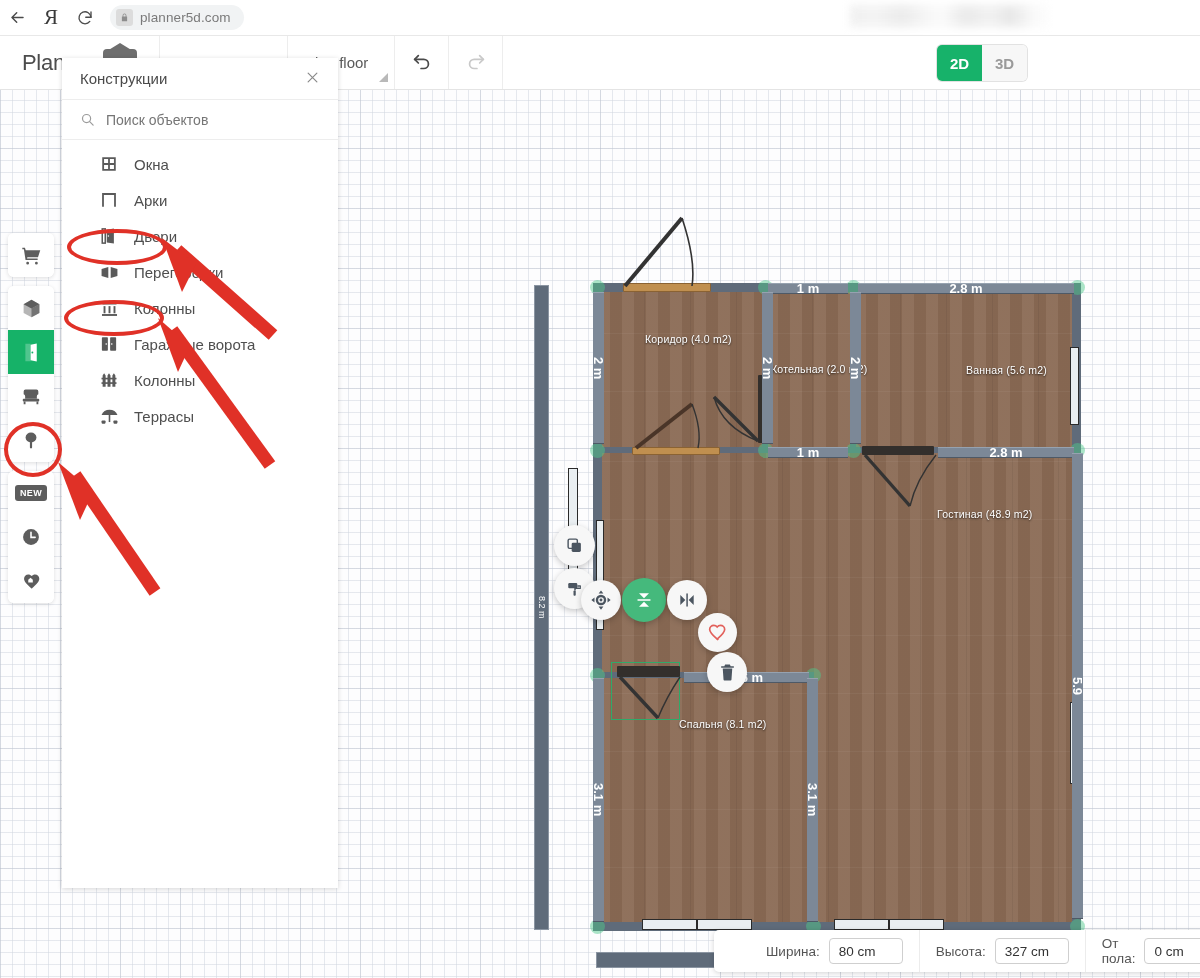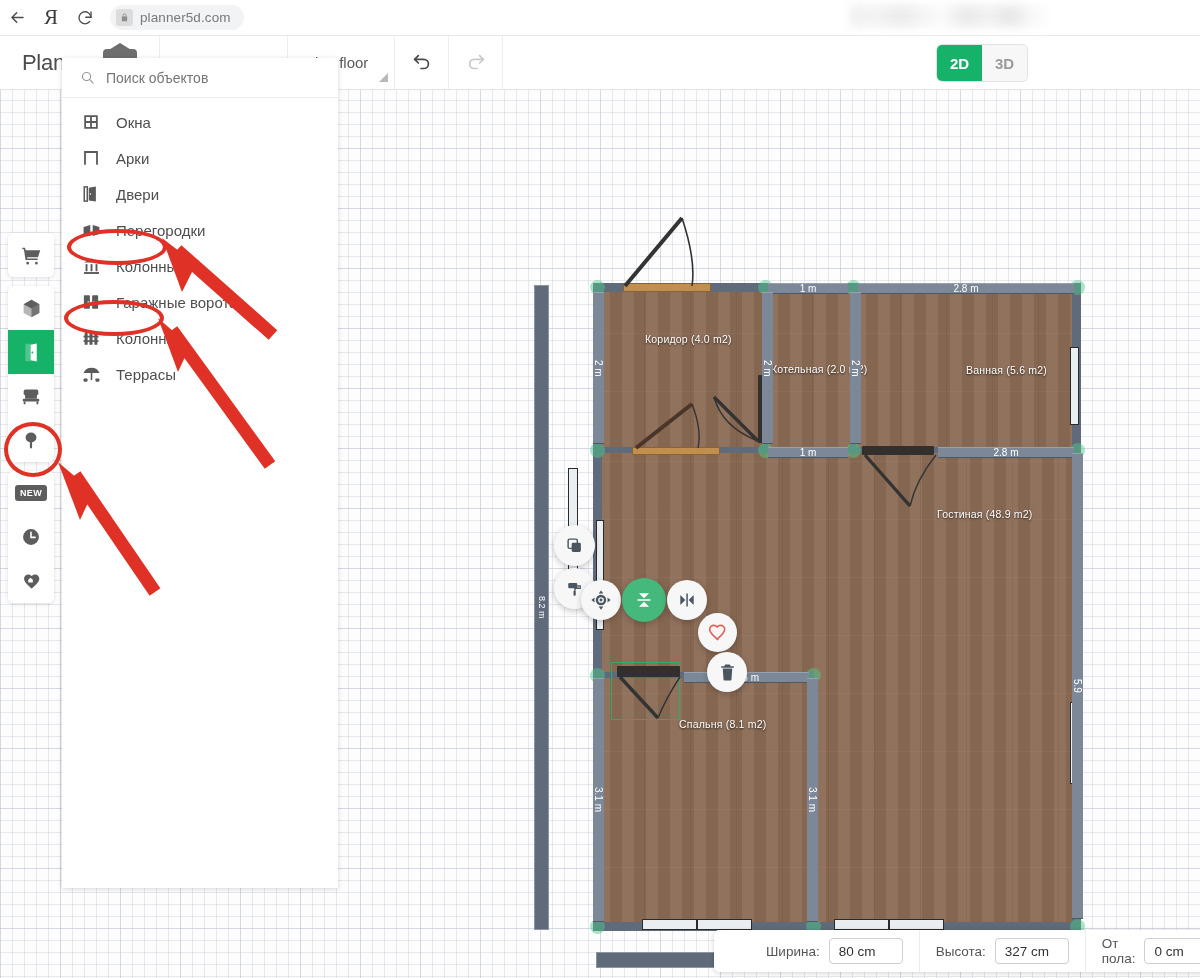--- a/index.html
+++ b/index.html
@@ -133,21 +133,21 @@
   .panel-title { font-size: 15px; color: #4a4a4a; }
   .panel-close { color: #8a8a8a; cursor: pointer; font-size: 17px; line-height: 1; }
   .panel-search {
     height: 40px; display: flex; align-items: center; gap: 11px; padding: 0 18px;
     border-bottom: 1px solid #ededed;
   }
   .panel-search input {
     border: none; outline: none; font-size: 14px; color: #9b9b9b;
     font-family: "Liberation Sans", sans-serif; width: 190px; background: transparent;
   }
-  .panel-list { padding-top: 6px; }
+  .panel-list { padding-top: 6px; padding-left: 18px; }
   .panel-item {
     height: 36px; display: flex; align-items: center; gap: 14px; padding: 0 18px;
     font-size: 15px; color: #4f4f4f; cursor: pointer;
   }
   .panel-item .pi-icon {
     width: 22px; display: flex; align-items: center; justify-content: center; color: #5a5a5a;
   }
 
   
   .plan { position: absolute; left: 0; top: 0; width: 1200px; height: 888px; }
@@ -163,22 +163,22 @@
     position: absolute; font-size: 10.5px; color: #ffffff; white-space: nowrap;
     text-shadow: 0 1px 2px rgba(0,0,0,.75); letter-spacing: .2px;
   }
   .wall { position: absolute; background: #5f6b7a; }
   .node {
     position: absolute; width: 15px; height: 15px; border-radius: 50%;
     background: rgba(80,200,140,.48);
   }
   .dim {
     position: absolute; display: flex; align-items: center; justify-content: center;
-    font-size: 10px; color: #ffffff; background: #7c8897;
-    border-top: 1px solid #96a2b0; border-bottom: 1px solid #4e5966;
+    font-size: 13px; color: #ffffff; background: #7c8897;
+    border-top: 1px solid #96a2b0; border-bottom: 1px solid #4e5966; font-weight: bold;
   }
   .dim.h { height: 11px; }
   .dim.v { width: 11px; writing-mode: vertical-rl; }
   .dimbar {
     position: absolute; background: #5f6b7a; border: 1px solid #8b95a2;
     display: flex; align-items: center; justify-content: center;
     font-size: 9px; color: #ffffff;
   }
   .dimbar.v { writing-mode: vertical-rl; }
   .window-glass {
@@ -482,20 +482,28 @@
       <div class="tool-btn">
         <svg width="21" height="21" viewBox="0 0 24 24" fill="currentColor">
             <path d="M12 21.2l-1.4-1.3C5 14.9 2 12.1 2 8.8 2 6.1 4.1 4 6.8 4c1.5 0 3 .7 3.9 1.8.9-1.1 2.4-1.8 3.9-1.8C17.3 4 19.4 6.1 19.4 8.8c0 3.3-3 6.1-8.6 11.1z" transform="translate(1.5,0)"></path>
             <path d="M13.5 13.2V10l-2.6-2.2L8.3 10v3.2z" fill="#fff"></path>
           </svg>
       </div>
     </div>
   </div>
 
   <div class="panel">
+    <div class="panel-head">
+      <span class="panel-title">Конструкции</span>
+      <span class="panel-close">
+        <svg width="15" height="15" viewBox="0 0 24 24" fill="none" stroke="currentColor" stroke-width="1.9" stroke-linecap="round">
+            <path d="M5 5l14 14M19 5L5 19"></path>
+          </svg>
+      </span>
+    </div>
     <div class="panel-search">
       <span style="color:#9b9b9b;display:flex;">
         <svg width="15" height="15" viewBox="0 0 24 24" fill="none" stroke="currentColor" stroke-width="1.9" stroke-linecap="round">
             <circle cx="10.5" cy="10.5" r="6.5"></circle>
             <path d="M15.5 15.5L21 21"></path>
           </svg>
       </span>
       <input type="text" value="" placeholder="Поиск объектов" style="">
     </div>
     <div class="panel-list">

